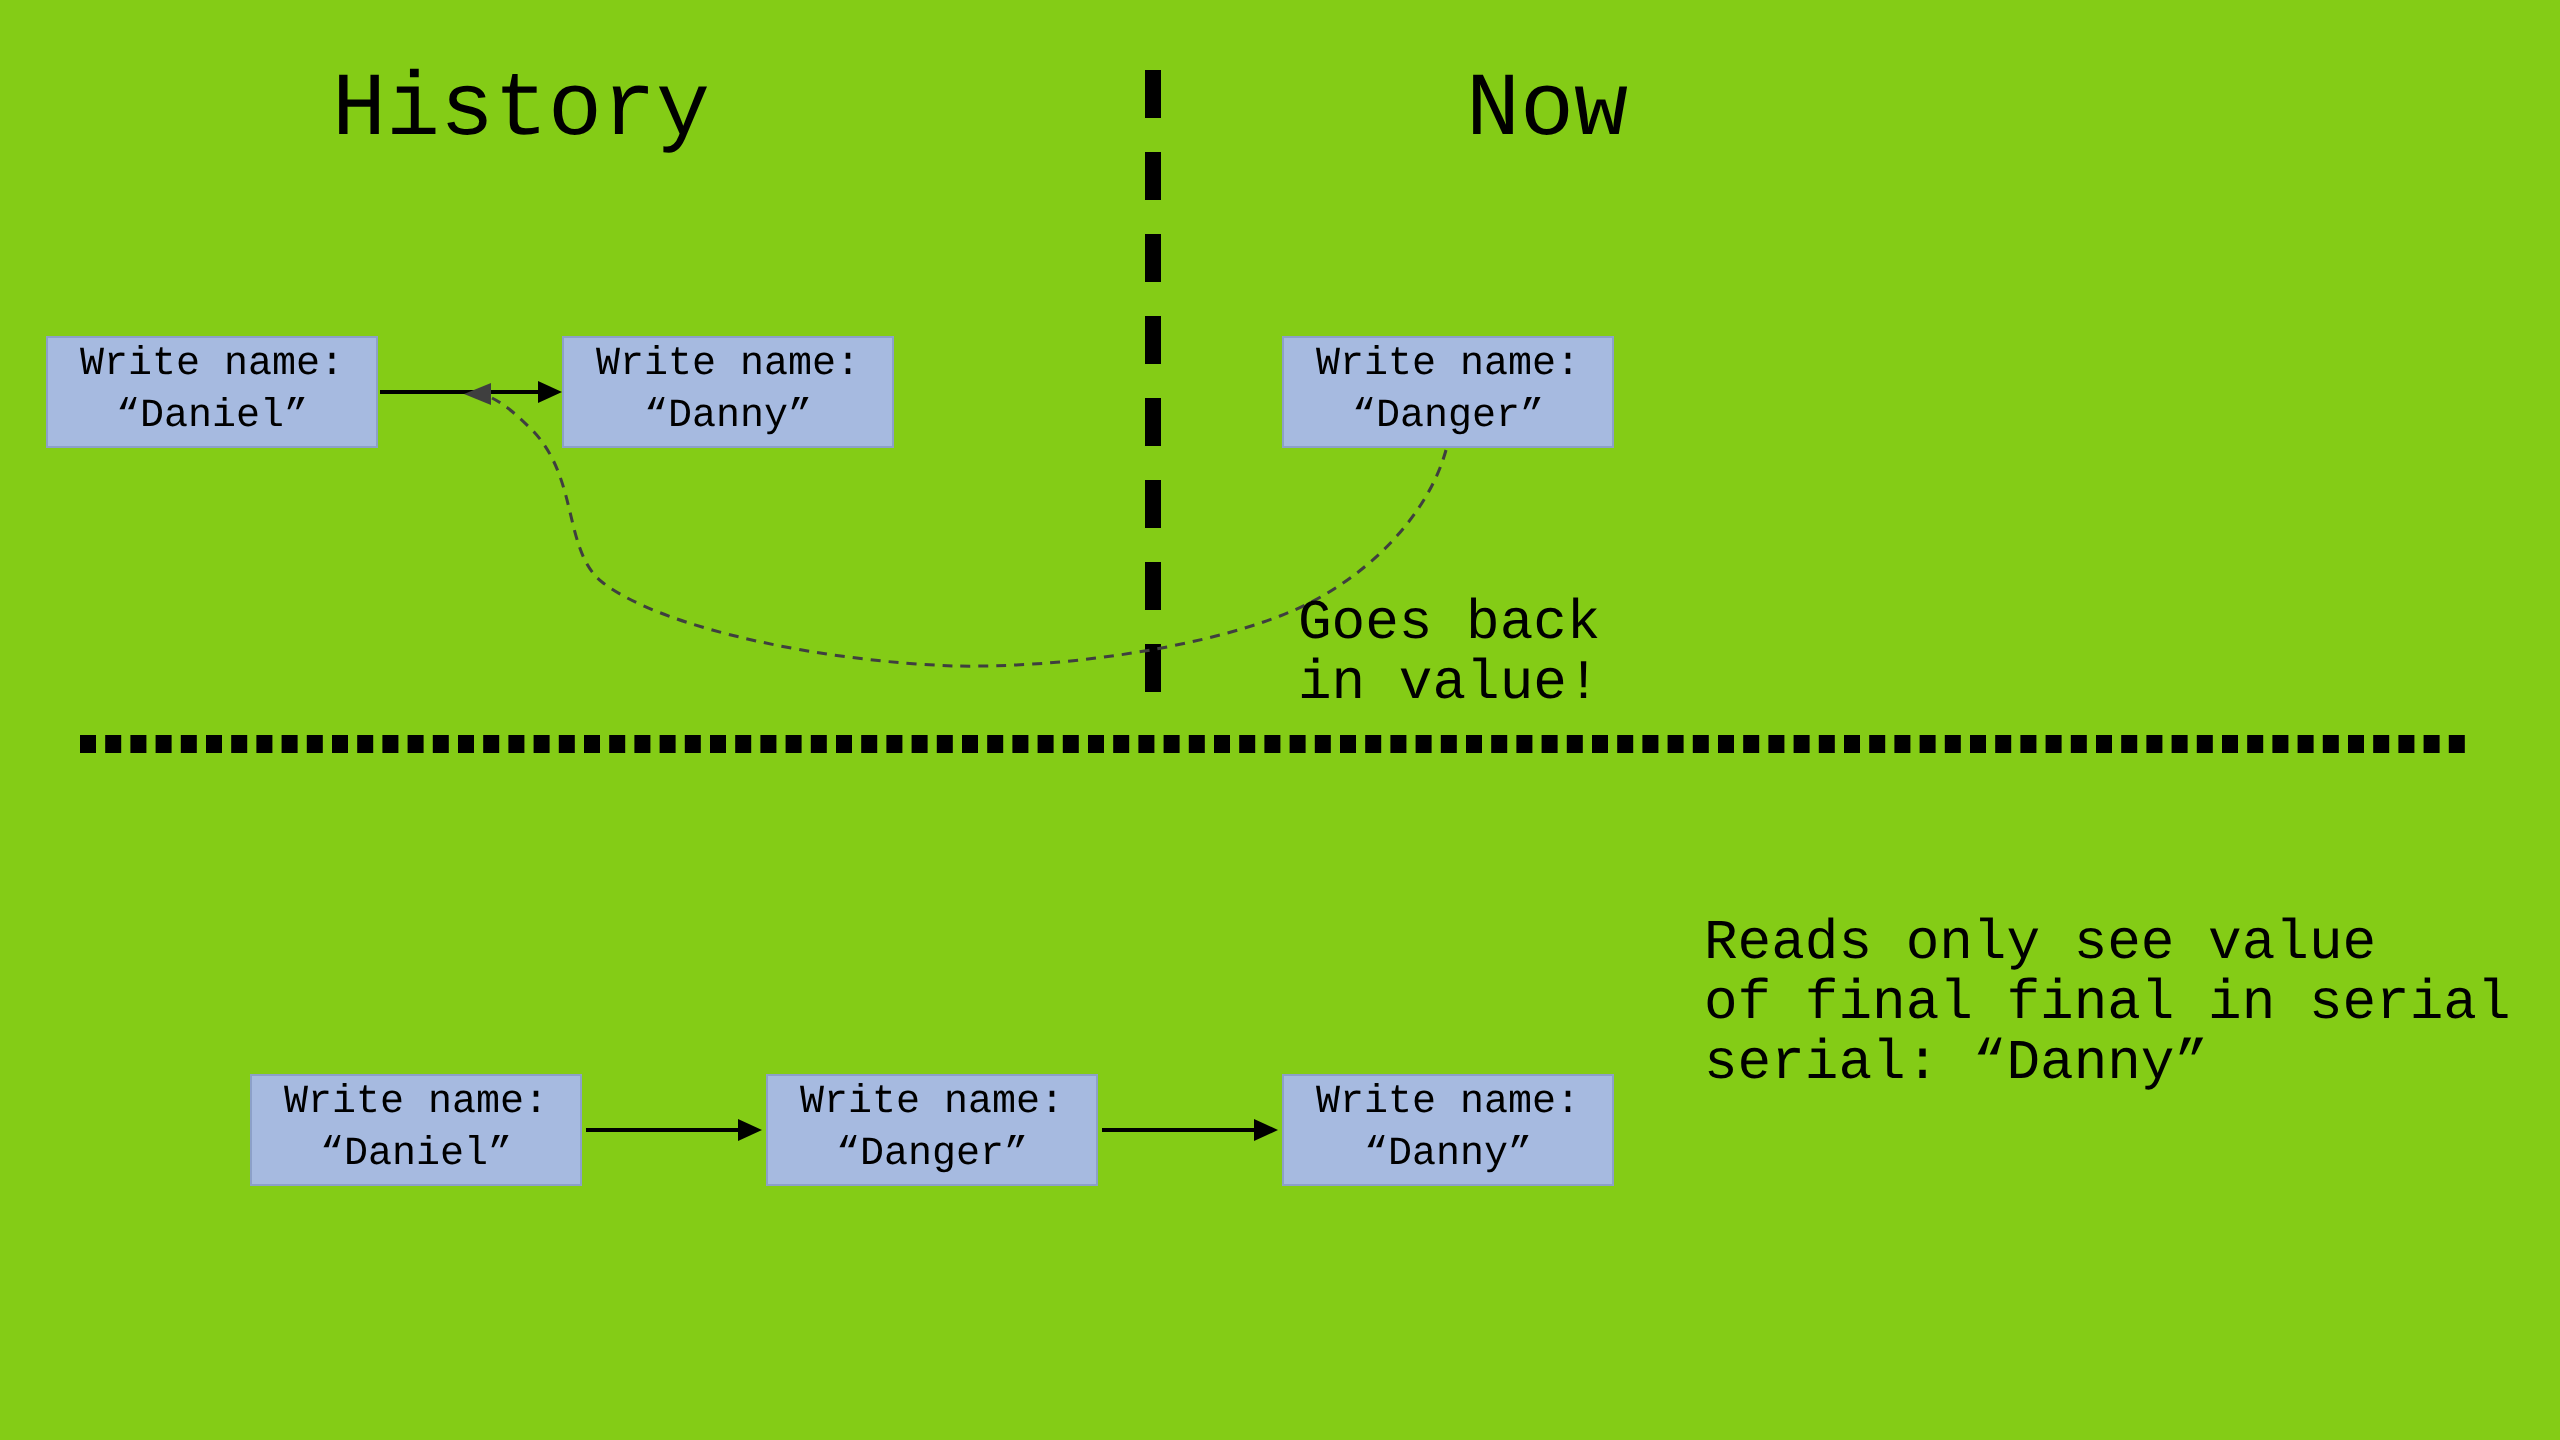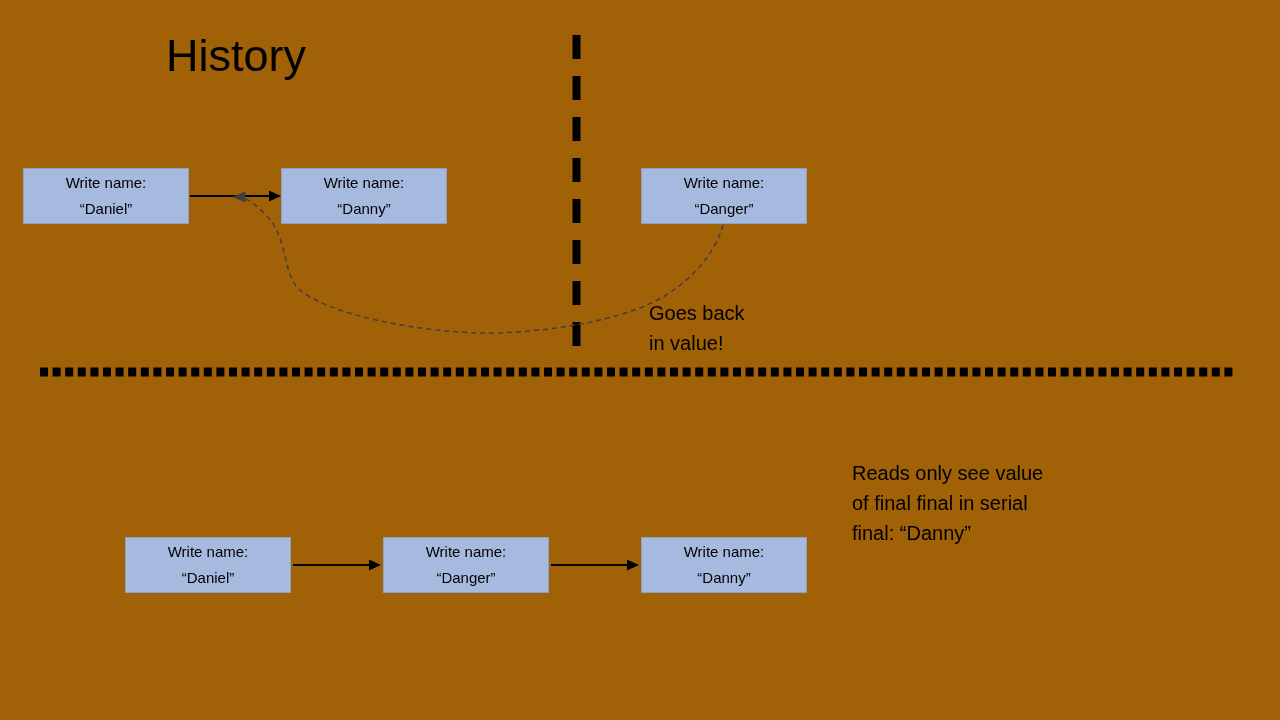--- a/index.html
+++ b/index.html
@@ -1,21 +1,21 @@
 <!DOCTYPE html>
 <html style="--box-fill: #A6BAE0; --box-border: #8CA0C9; --line: #000000; --dashed-curve: #3F3F3F;"><head>
 <meta charset="utf-8">
 <style>
   html, body { margin: 0; padding: 0; background: #ffffff; }
   .slide {
     position: relative;
     width: 1280px;
     height: 720px;
-    background: #a16207;
-    font-family: Liberation Sans, sans-serif;
+    background: #84cc16;
+    font-family: Liberation Mono, monospace;
     color: #000000;
     overflow: hidden;
   }
   .connectors {
     position: absolute;
     left: 0; top: 0;
     width: 1280px; height: 720px;
     z-index: 1;
   }
   .title {
@@ -33,34 +33,34 @@
     width: 166px;
     height: 56px;
     background: var(--box-fill, #A6BAE0);
     border: 1px solid var(--box-border, #8CA0C9);
     box-sizing: border-box;
     display: flex;
     flex-direction: column;
     align-items: center;
     justify-content: center;
     text-align: center;
-    font-size: 15px;
+    font-size: 20px;
     line-height: 26px;
     color: #000000;
     z-index: 2;
   }
   .box-top-daniel  { left: 23px;  top: 168px; }
   .box-top-danny   { left: 281px; top: 168px; }
   .box-top-danger  { left: 641px; top: 168px; }
   .box-bot-daniel  { left: 125px; top: 537px; }
   .box-bot-danger  { left: 383px; top: 537px; }
   .box-bot-danny   { left: 641px; top: 537px; }
   .note {
     position: absolute;
-    font-size: 20px;
+    font-size: 28px;
     line-height: 30px;
     color: #000000;
     white-space: nowrap;
     z-index: 2;
   }
   .note-goes-back { left: 649px; top: 298px; }
   .note-reads { left: 852px; top: 458px; }
   .solid-line   { stroke: var(--line, #000000); stroke-width: 2; }
   .arrow-head   { fill: var(--line, #000000); }
   .divider      { stroke: var(--line, #000000); }
@@ -85,20 +85,21 @@
     <polygon class="curve-head" points="232,197 245.5,191.5 245.5,202.5"></polygon>
 
     <line class="solid-line" x1="293" y1="565" x2="369" y2="565"></line>
     <polygon class="arrow-head" points="381,565 369,559.5 369,570.5"></polygon>
 
     <line class="solid-line" x1="551" y1="565" x2="627" y2="565"></line>
     <polygon class="arrow-head" points="639,565 627,559.5 627,570.5"></polygon>
   </svg>
 
   <div class="title title-history">History</div>
+  <div class="title title-now">Now</div>
 
   <div class="wbox box-top-daniel">
     <span>Write name:</span>
     <span>“Daniel”</span>
   </div>
   <div class="wbox box-top-danny">
     <span>Write name:</span>
     <span>“Danny”</span>
   </div>
   <div class="wbox box-top-danger">
@@ -120,16 +121,16 @@
   </div>
 
   <div class="note note-goes-back">
     <div>Goes back</div>
     <div>in value!</div>
   </div>
 
   <div class="note note-reads">
     <div>Reads only see value</div>
     <div>of final final in serial</div>
-    <div>final: “Danny”</div>
+    <div>serial: “Danny”</div>
   </div>
 
 </div>
 
 </body></html>

